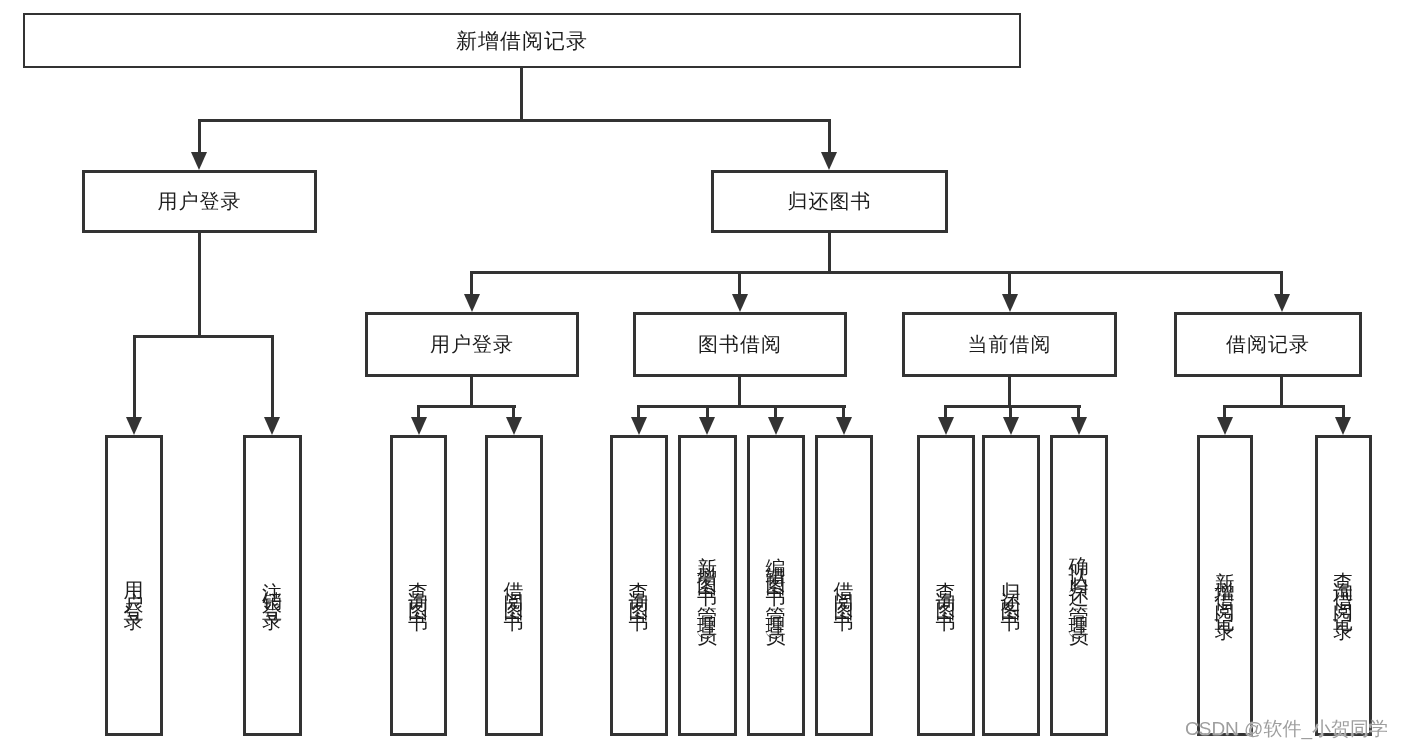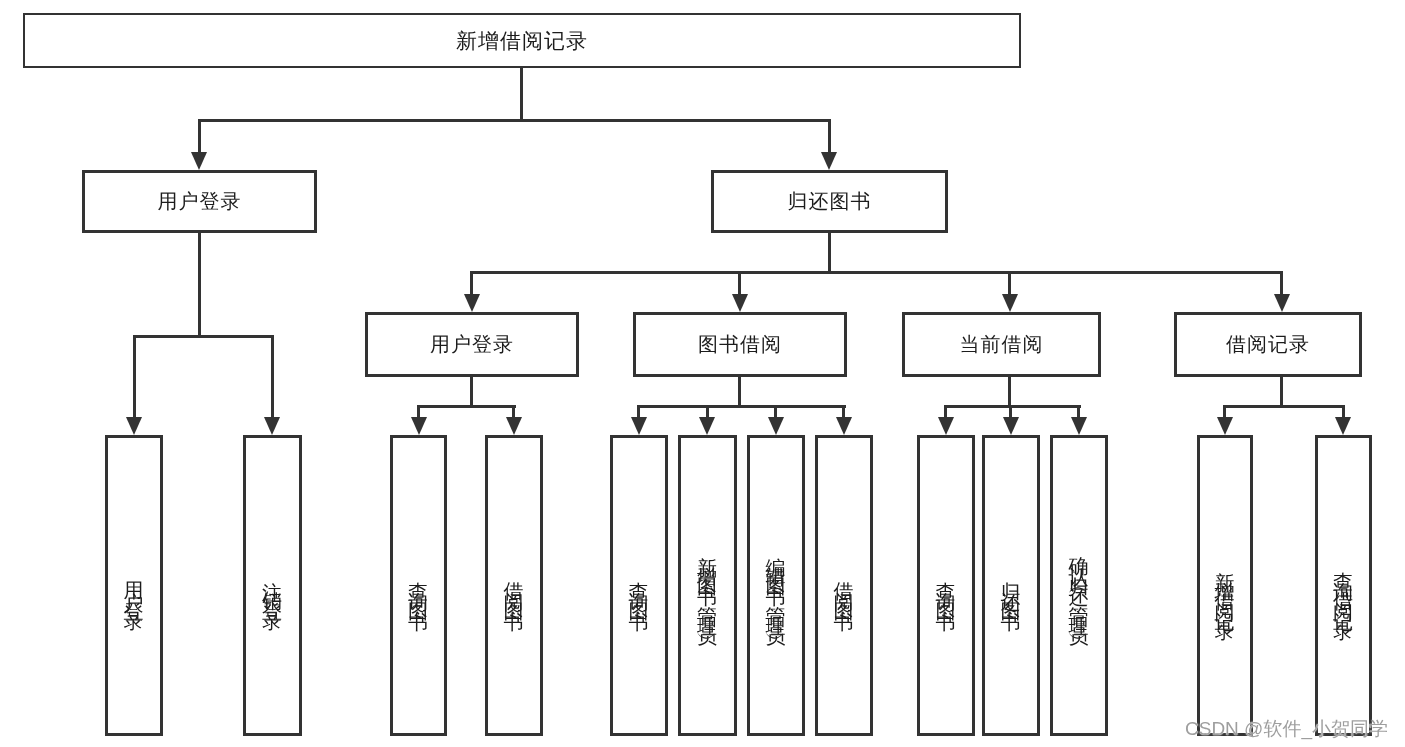--- a/index.html
+++ b/index.html
@@ -59,21 +59,21 @@
 
 <div class="canvas" style="--line: #333333; --bg: #ffffff; --text: #1c1c1c; --wm: #9e9e9e;">
 
   <div class="box root-box" style="left:23px; top:13px; width:998px; height:55px;">新增借阅记录</div>
 
   <div class="box" style="left:82px; top:170px; width:235px; height:63px;">用户登录</div>
   <div class="box" style="left:711px; top:170px; width:237px; height:63px;">归还图书</div>
 
   <div class="box" style="left:365px; top:312px; width:214px; height:65px;">用户登录</div>
   <div class="box" style="left:633px; top:312px; width:214px; height:65px;">图书借阅</div>
-  <div class="box" style="left:902px; top:312px; width:199px; height:65px;">当前借阅</div>
+  <div class="box" style="left:902px; top:312px; width:215px; height:65px;">当前借阅</div>
   <div class="box" style="left:1174px; top:312px; width:188px; height:65px;">借阅记录</div>
 
   <div class="box vbox" style="left:105px; top:435px; width:58px; height:301px;">用户登录</div>
   <div class="box vbox" style="left:243px; top:435px; width:59px; height:301px;">注销登录</div>
 
   <div class="box vbox" style="left:390px; top:435px; width:57px; height:301px;">查询图书</div>
   <div class="box vbox" style="left:485px; top:435px; width:58px; height:301px;">借阅图书</div>
 
   <div class="box vbox" style="left:610px; top:435px; width:58px; height:301px;">查询图书</div>
   <div class="box vbox" style="left:678px; top:435px; width:59px; height:301px;">新增图书（管理员）</div>

